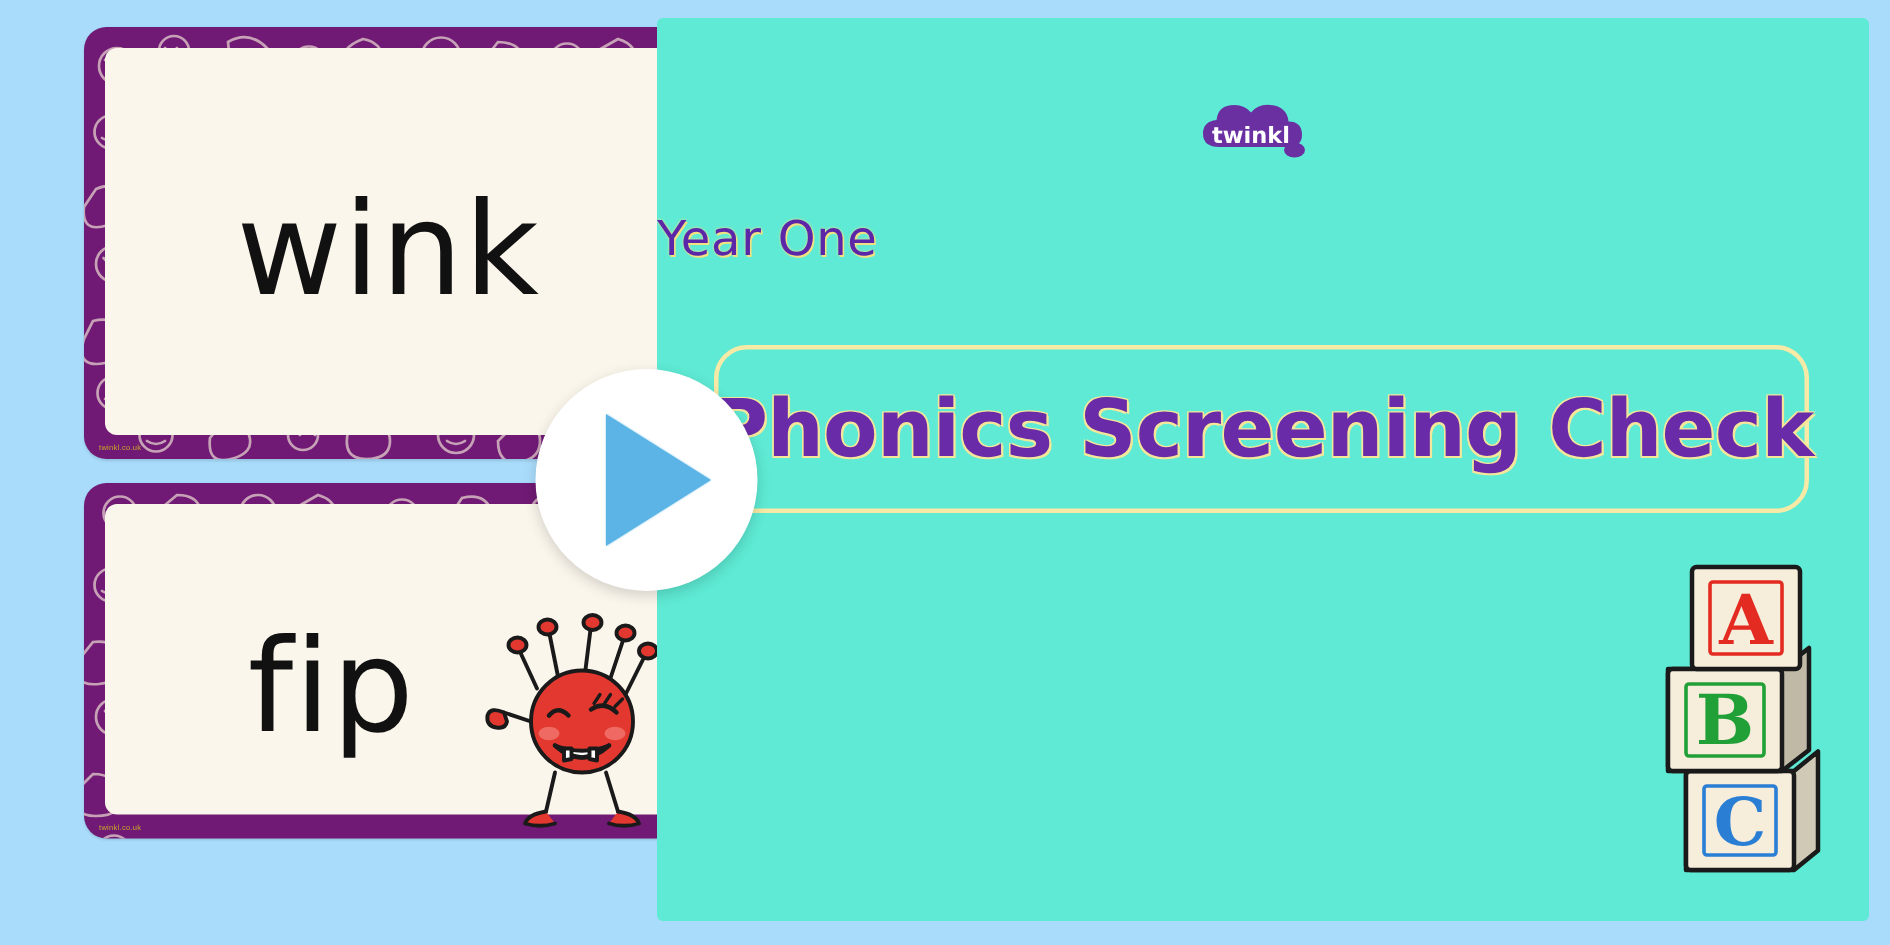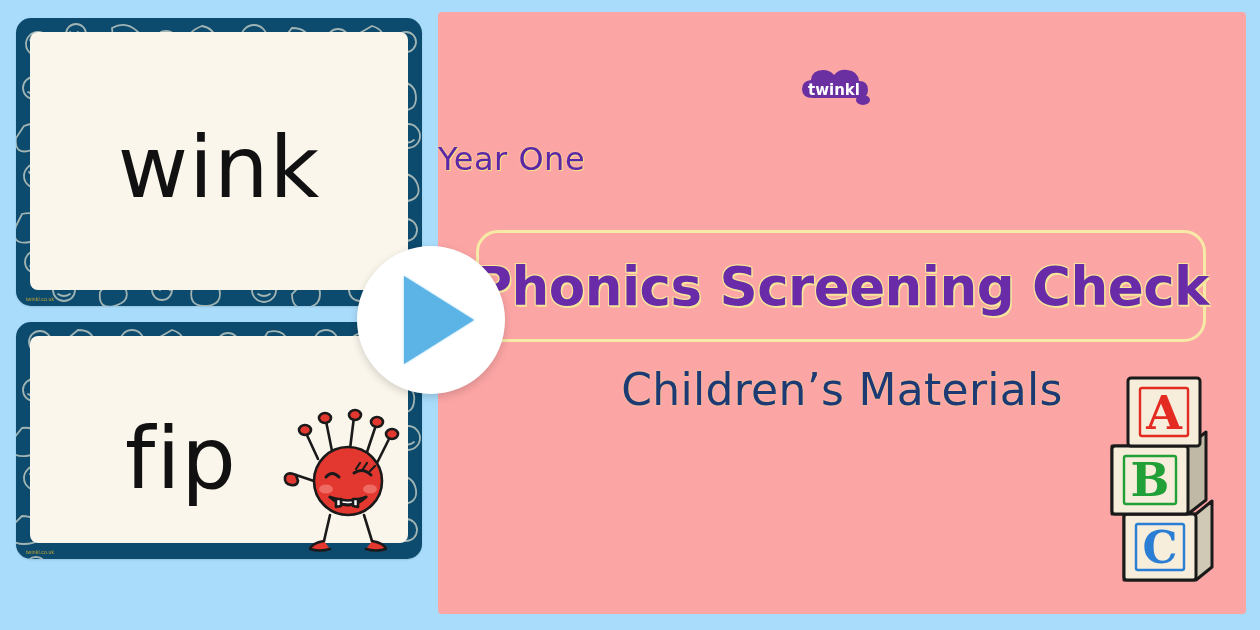--- a/index.html
+++ b/index.html
@@ -6,24 +6,25 @@
   html,body { width:1260px; height:630px; overflow:hidden; }
   body {
     background:#a9dcfb;
     font-family:"Liberation Sans", sans-serif;
     position:relative;
   }
 
   
   .card {
     position:absolute;
-    background:#0c4a6e;
+    background:#701a75;
     border-radius:15px;
     overflow:hidden;
     box-shadow:0 1px 2px rgba(0,0,0,.12);
+    margin-left:40px;
   }
   #card-wink { left:16px;  top:18px;  width:406px; height:288px; }
   #card-fip  { left:16px;  top:322px; width:406px; height:237px; }
 
   
   .doodle {
     position:absolute; inset:0;
     opacity:.62;
     pointer-events:none;
   }
@@ -79,21 +80,21 @@
     border-left:70px solid #5bb4e5;
     margin-left:16px;
     filter:drop-shadow(0 0 .8px #8ecef2);
   }
 
   
   #right-panel {
     position:absolute;
     left:438px; top:12px;
     width:808px; height:602px;
-    background:#fca5a5;
+    background:#5eead4;
     border-radius:4px;
     overflow:hidden;
   }
 
   
   #twinkl-logo { position:absolute; left:355px; top:52px; width:86px; height:52px; }
 
   .title-year {
     position:absolute;
     left:0; right:0; top:128px;
@@ -287,21 +288,20 @@
       <text x="41" y="31" font-family="DejaVu Sans, sans-serif" font-size="15" font-weight="bold" fill="#ffffff" text-anchor="middle">twinkl</text>
     </g>
   </svg>
 
   <div class="title-year">Year One</div>
 
   <div id="title-box">
     <span class="title-main">Phonics Screening Check</span>
   </div>
 
-  <div class="title-sub">Children’s Materials</div>
 
   <svg id="abc-blocks" viewBox="0 0 122 232">
     <g stroke="#1a1a1a" stroke-width="3" stroke-linejoin="round">
 
       <path d="M18 150 h72 l16 -13 v66 l-16 13 h-72 z" fill="#cfc9b6"></path>
       <rect x="18" y="150" width="72" height="66" rx="3" fill="#f6eddb"></rect>
       <rect x="30" y="160" width="48" height="46" rx="2" fill="none" stroke="#2a7fd4" stroke-width="2.4"></rect>
       <text x="54" y="199" font-family="DejaVu Serif, serif" font-size="44" font-weight="bold" fill="#2a7fd4" text-anchor="middle" stroke="none">C</text>
 
       <path d="M6 82 h76 l18 -14 v68 l-18 14 h-76 z" fill="#bfb9a6"></path>

